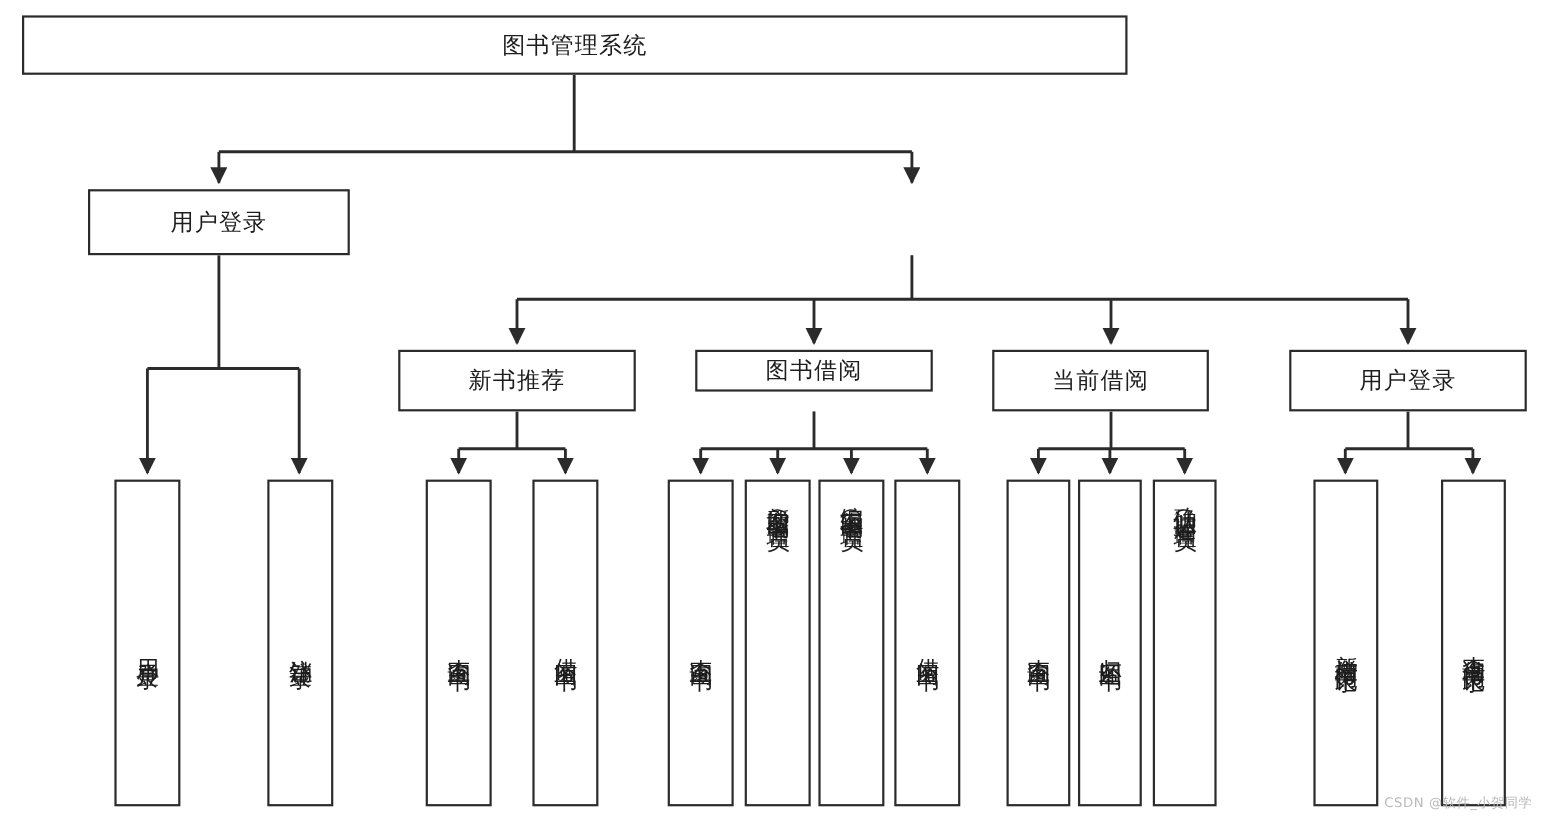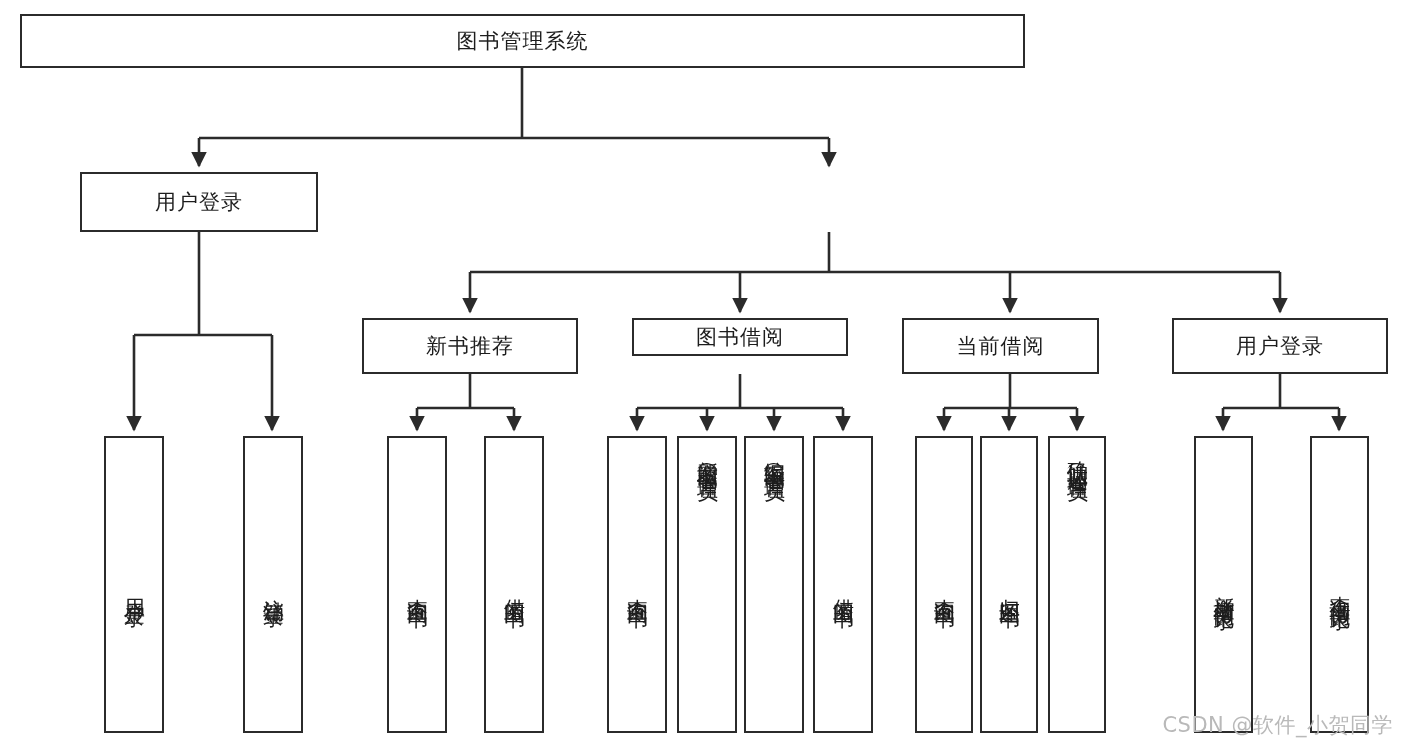--- a/index.html
+++ b/index.html
@@ -7,21 +7,21 @@
   #stage{position:relative;width:1405px;height:747px;background:#fff;}
   svg#wires{position:absolute;left:0;top:0;width:1405px;height:747px;}
   .node{position:absolute;box-sizing:border-box;background:#ffffff;
         border:2.5px solid #2b2b2b;display:flex;align-items:center;justify-content:center;}
   .node.hbox{font-size:21px;color:#1d1d1d;letter-spacing:1px;}
   .node.vbox{padding-top:6px;align-items:flex-start;justify-content:center;}
   .vtext{writing-mode:vertical-rl;text-orientation:upright;
          font-size:21px;color:#1d1d1d;line-height:1.18;letter-spacing:3px;
          white-space:nowrap;}
   .vbox-mid .vtext{padding-top:0;}
-  .watermark{position:absolute;right:12px;bottom:8px;font-size:21px;color:#b9b9b9;
+  .watermark{position:absolute;right:12px;bottom:8px;font-size:12px;color:#b9b9b9;
              letter-spacing:.5px;pointer-events:none;}
 </style>
 </head>
 <body>
 
 <div id="stage">
 
   <svg id="wires" viewBox="0 0 1405 747" xmlns="http://www.w3.org/2000/svg">
     <defs>
       <marker id="arw" viewBox="0 0 10 10" refX="9" refY="5" markerWidth="6" markerHeight="6" orient="auto-start-reverse">

